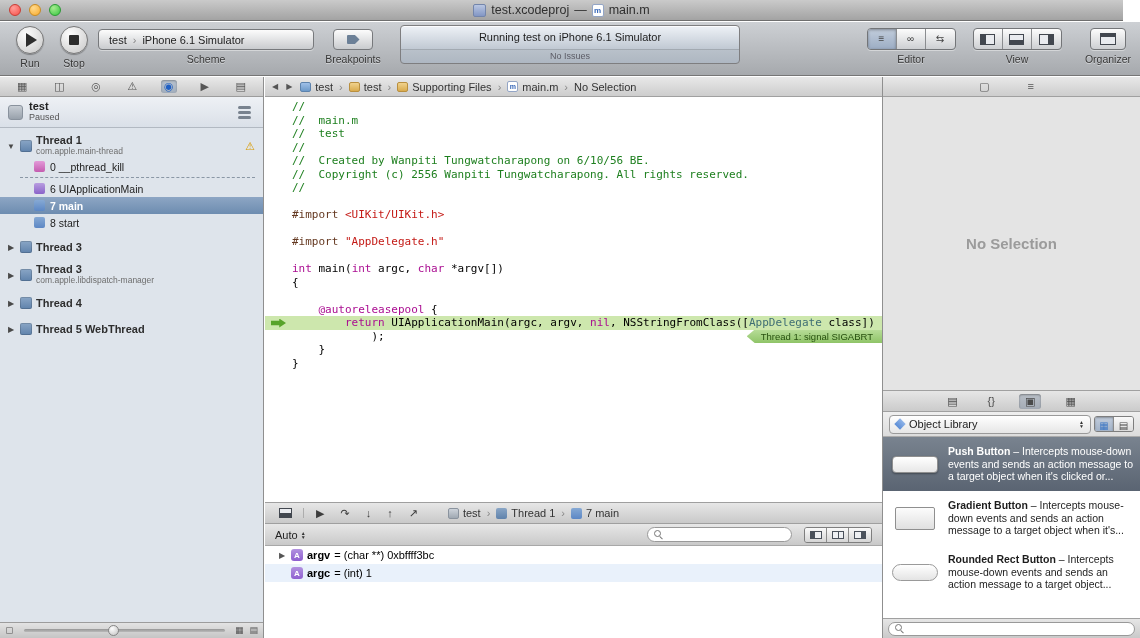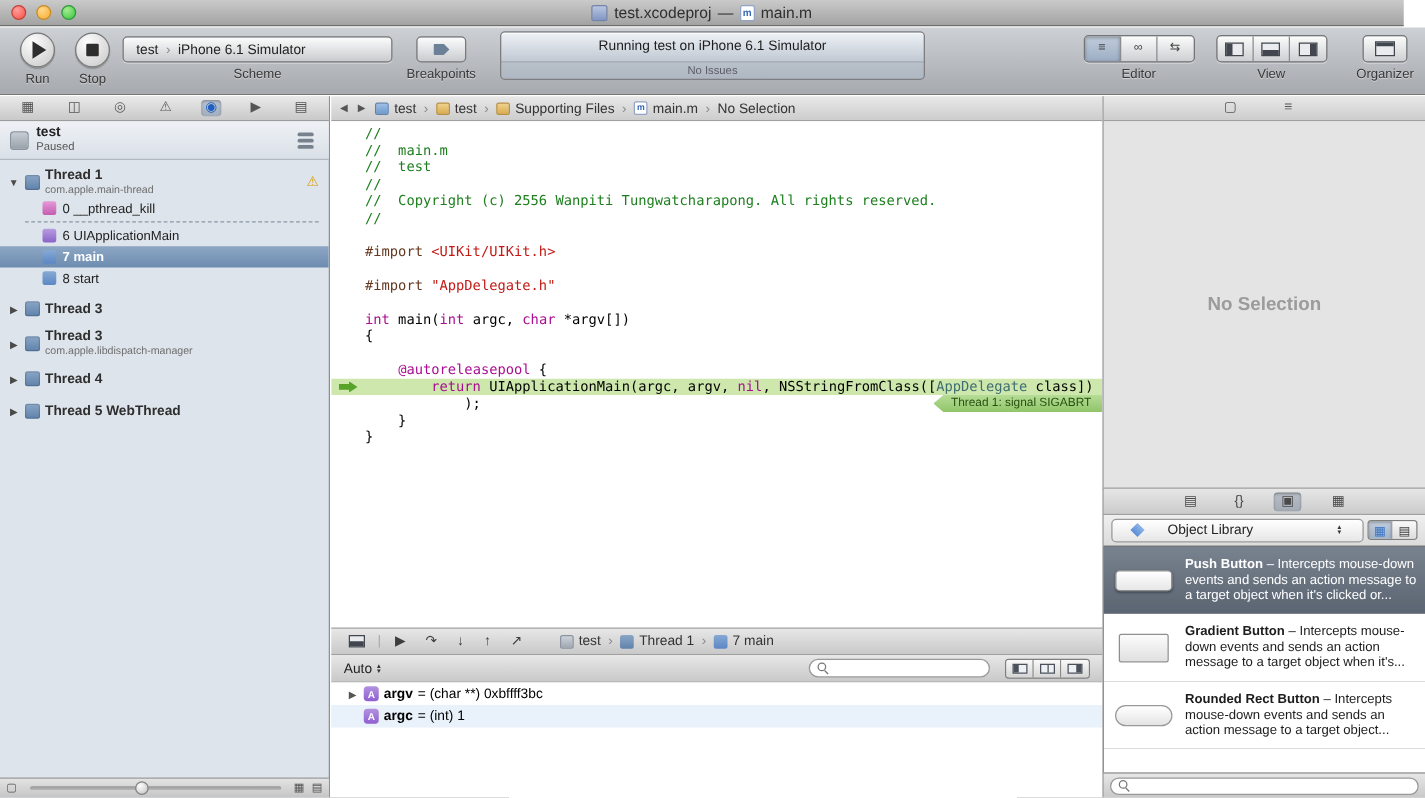--- a/index.html
+++ b/index.html
@@ -130,27 +130,27 @@
 
 .utilities{position:absolute;top:77px;left:882px;right:0;bottom:0;background:#e5e5e5;border-left:1px solid #8f8f8f}
 .util-header{height:20px;display:flex;align-items:center;gap:38px;padding-left:96px;background:linear-gradient(#e8e8e8,#cdcdcd);border-bottom:1px solid #a0a0a0}
 .uico{font-size:11px;color:#555;line-height:1}
 .inspector{position:absolute;top:20px;left:0;right:0;height:293px;display:flex;align-items:center;justify-content:center;background:#e4e4e4}
 .no-sel{font-size:15px;font-weight:bold;color:#9b9b9b}
 .libtabs{position:absolute;top:313px;left:0;right:0;height:22px;display:flex;align-items:center;justify-content:center;gap:18px;background:linear-gradient(#e6e6e6,#cbcbcb);border-top:1px solid #a0a0a0;border-bottom:1px solid #a0a0a0}
 .ltab{font-size:11px;color:#4a4a4a;line-height:1;padding:2px 6px;border-radius:3px}
 .ltab.sel{background:linear-gradient(#b9bfc7,#a4abb5);box-shadow:inset 0 1px 2px rgba(0,0,0,.35)}
 .libpicker{position:absolute;top:335px;left:0;right:0;height:25px;display:flex;align-items:center;padding:0 6px;background:linear-gradient(#efefef,#dcdcdc);border-bottom:1px solid #ababab}
-.pop{width:202px;height:19px;display:flex;align-items:center;gap:20px;padding:0 16px;border:1px solid #9a9a9a;border-radius:4px;background:linear-gradient(#fff,#e6e6e6);font-size:11px;color:#222}
+.pop{width:202px;height:19px;display:flex;align-items:center;gap:5px;padding:0 6px;border:1px solid #9a9a9a;border-radius:4px;background:linear-gradient(#fff,#e6e6e6);font-size:11px;color:#222}
 .pop .pop-arrows{margin-left:auto}
 .cube{width:8px;height:8px;background:linear-gradient(#8fb4e8,#5b8dd6);transform:rotate(45deg);flex:none}
 .mini-seg.lib .ms{width:19px;height:17px}
 .g{font-size:10px;line-height:1;color:#444}
 .g.blue{color:#3b76c4}
-.liblist{position:absolute;top:360px;left:0;right:0;bottom:20px;background:#404040;overflow:hidden}
+.liblist{position:absolute;top:360px;left:0;right:0;bottom:20px;background:#eab308;overflow:hidden}
 .lib-item{height:54px;display:flex;align-items:center;padding:0 6px;gap:7px;background:#fff}
 .lib-item.sel{background:linear-gradient(#79838f,#5a6472)}
 .lib-thumb{width:52px;display:flex;align-items:center;justify-content:center;flex:none}
 .t-push{width:46px;height:17px;border:1px solid #8f8f8f;border-radius:4px;background:linear-gradient(#fff,#e7e7e7);box-shadow:0 1px 2px rgba(0,0,0,.35)}
 .t-gradient{width:40px;height:23px;border:1px solid #8f8f8f;border-radius:2px;background:linear-gradient(#fcfcfc,#e0e0e0)}
 .t-rounded{width:46px;height:17px;border:1px solid #9a9a9a;border-radius:9px;background:linear-gradient(#fff,#e4e4e4)}
 .lib-text{font-size:10.5px;line-height:12.5px;color:#1d1d1d;overflow:hidden;max-height:40px}
 .lib-item.sel .lib-text{color:#fff}
 .libsearch{position:absolute;bottom:0;left:0;right:0;height:20px;display:flex;align-items:center;padding:0 5px;background:linear-gradient(#e6e6e6,#c9c9c9);border-top:1px solid #a0a0a0}
 .libsearch .searchfield{flex:1;height:14px}
@@ -377,20 +377,21 @@
     <span>No Selection</span>
           </span>
         </span>
     </div>
     <div class="editor">
       <div id="code-area">
           <div class="code-line"><span class="code-text"><span class="c-com">//</span></span></div>
           <div class="code-line"><span class="code-text"><span class="c-com">//  main.m</span></span></div>
           <div class="code-line"><span class="code-text"><span class="c-com">//  test</span></span></div>
           <div class="code-line"><span class="code-text"><span class="c-com">//</span></span></div>
+          <div class="code-line"><span class="code-text"><span class="c-com">//  Created by Wanpiti Tungwatcharapong on 6/10/56 BE.</span></span></div>
           <div class="code-line"><span class="code-text"><span class="c-com">//  Copyright (c) 2556 Wanpiti Tungwatcharapong. All rights reserved.</span></span></div>
           <div class="code-line"><span class="code-text"><span class="c-com">//</span></span></div>
           <div class="code-line"><span class="code-text"></span></div>
           <div class="code-line"><span class="code-text"><span class="c-pre">#import </span><span class="c-str">&lt;UIKit/UIKit.h&gt;</span></span></div>
           <div class="code-line"><span class="code-text"></span></div>
           <div class="code-line"><span class="code-text"><span class="c-pre">#import </span><span class="c-str">"AppDelegate.h"</span></span></div>
           <div class="code-line"><span class="code-text"></span></div>
           <div class="code-line"><span class="code-text"><span class="c-kw">int</span><span class="c-pln"> main(</span><span class="c-kw">int</span><span class="c-pln"> argc, </span><span class="c-kw">char</span><span class="c-pln"> *argv[])</span></span></div>
           <div class="code-line"><span class="code-text"><span class="c-pln">{</span></span></div>
           <div class="code-line"><span class="code-text"></span></div>

